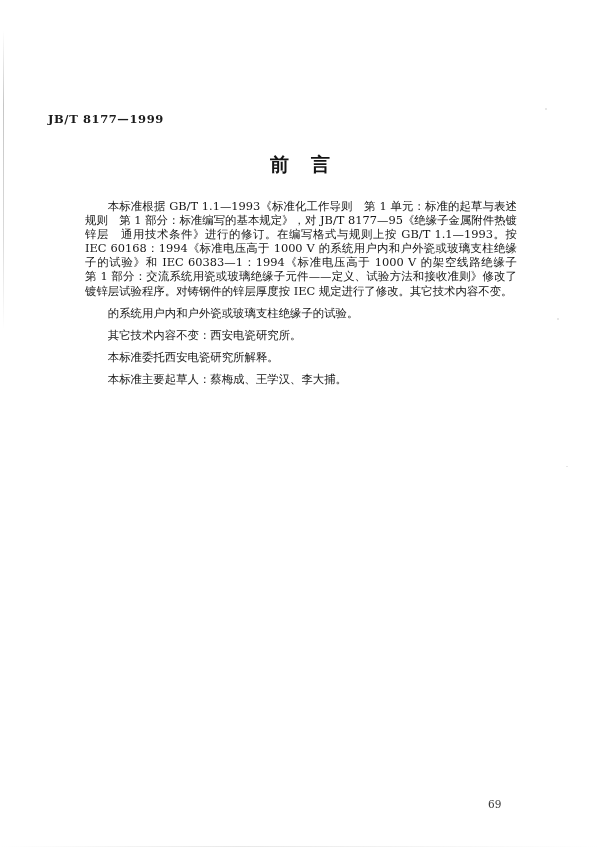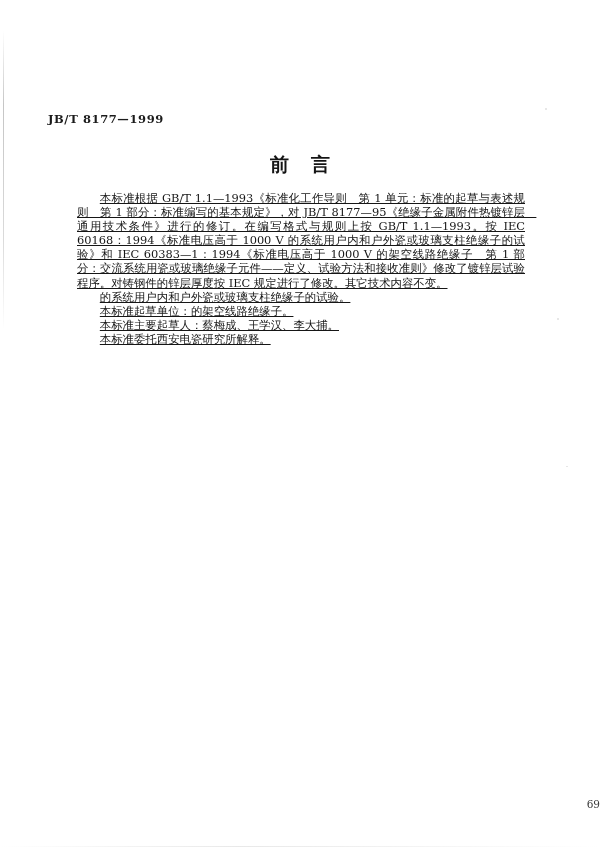--- a/index.html
+++ b/index.html
@@ -72,35 +72,34 @@
     top: 191px;
     width: 448px;
     font-family: "DejaVu Serif", "Liberation Serif", serif;
     font-size: 11.4px;
     line-height: 14.1px;
     color: #161616;
     text-align: justify;
     text-justify: inter-character;
   }
   .para {
-    margin: 0;
+    margin: 8px;
     text-indent: 2em;
     text-align: justify;
-    text-decoration: underline;
   }
   .para.first {
     text-align: justify;
   }
 
   .page-number {
     position: absolute;
     left: 0;
     top: 798px;
     width: 600px;
-    text-align: right;
+    text-align: left;
     padding-left: 488px;
     box-sizing: border-box;
     font-family: "DejaVu Serif", "Liberation Serif", serif;
     font-size: 10.5px;
     color: #3a3a3a;
   }
 </style>
 </head>
 <body>
 
@@ -113,20 +112,20 @@
   <div class="speck" style="left:322px; top:168px; width:1px; height:1px;"></div>
   <div class="speck" style="left:566px; top:466px; width:2px; height:1px;"></div>
 
   <div class="std-code">JB/T 8177—1999</div>
 
   <div class="doc-title">前言</div>
 
   <div class="body-block">
     <p class="para first">本标准根据 GB/T 1.1—1993《标准化工作导则　第 1 单元：标准的起草与表述规则　第 1 部分：标准编写的基本规定》，对 JB/T 8177—95《绝缘子金属附件热镀锌层　通用技术条件》进行的修订。在编写格式与规则上按 GB/T 1.1—1993。按 IEC 60168：1994《标准电压高于 1000 V 的系统用户内和户外瓷或玻璃支柱绝缘子的试验》和 IEC 60383—1：1994《标准电压高于 1000 V 的架空线路绝缘子　第 1 部分：交流系统用瓷或玻璃绝缘子元件——定义、试验方法和接收准则》修改了镀锌层试验程序。对铸钢件的锌层厚度按 IEC 规定进行了修改。其它技术内容不变。</p>
     <p class="para">的系统用户内和户外瓷或玻璃支柱绝缘子的试验。</p>
-    <p class="para">本标准起草单位：的架空线路绝缘子。</p>
+    <p class="para">其它技术内容不变：西安电瓷研究所。</p>
+    <p class="para">本标准委托西安电瓷研究所解释。</p>
     <p class="para">本标准主要起草人：蔡梅成、王学汉、李大捕。</p>
-    <p class="para">本标准委托西安电瓷研究所解释。</p>
   </div>
 
   <div class="page-number">69</div>
 
 </div>
 
 </body></html>

